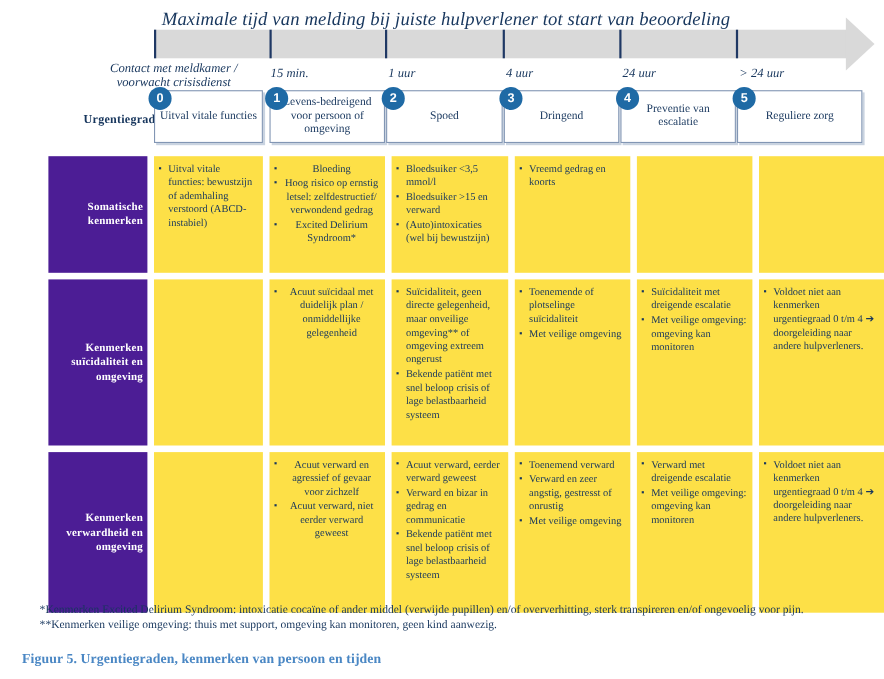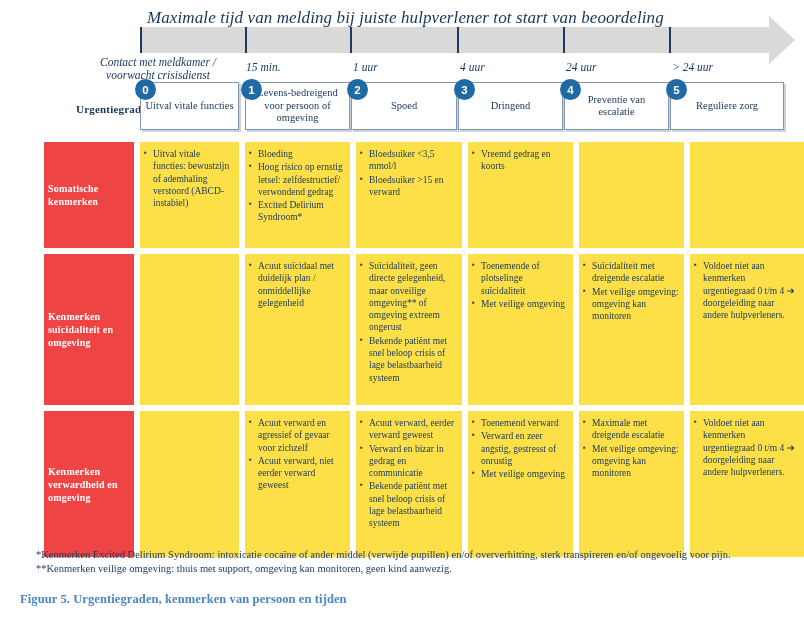--- a/index.html
+++ b/index.html
@@ -61,24 +61,24 @@
     display:flex;align-items:center;justify-content:center;
     font-family:"Liberation Sans", sans-serif;
     z-index:3;
   }
 
   
   .grid{position:absolute;left:44px;top:142px;width:756px;}
   .row{display:flex;margin-bottom:6px;}
   .rowhead{
     width:90px;flex:0 0 90px;
-    background:#ef4444;color:#ffffff;
+    background:#4c1d95;color:#ffffff;
     font-size:10px;font-weight:bold;line-height:13px;
     display:flex;align-items:center;justify-content:center;
-    text-align:left;padding:4px;box-sizing:border-box;
+    text-align:right;padding:4px;box-sizing:border-box;
     letter-spacing:.2px;
   }
   .cell{
     background:#fde047;
     margin-left:6px;
     box-sizing:border-box;
     padding:6px 5px 6px 4px;
   }
   .cell ul{margin:0;padding:0;list-style:none;}
   .cell li{
@@ -87,21 +87,21 @@
   }
   .cell li:before{
     content:"▪";position:absolute;left:0;top:-1px;font-size:8px;color:#17365d;
   }
   .r1{height:106px;}
   .r2{height:151px;}
   .r3{height:146px;}
 
   
   .c0{flex:0 0 99px;}
-  .c1{flex:0 0 105px;}
+  .c1{flex:0 0 105px;text-align:center;}
   .c2{flex:0 0 106px;}
   .c3{flex:0 0 105px;}
   .c4{flex:0 0 105px;}
   .c5{flex:0 0 114px;}
 
   
   .footnotes{position:absolute;left:36px;top:548px;width:760px;}
   .footnote{font-size:10.5px;line-height:14px;color:#17365d;}
   .caption{
     position:absolute;left:20px;top:592px;
@@ -168,20 +168,21 @@
           <ul>
             <li>Bloeding</li>
             <li>Hoog risico op ernstig letsel: zelfdestructief/ verwondend gedrag</li>
             <li>Excited Delirium Syndroom*</li>
           </ul>
         </div>
       <div class="cell c2 r1">
           <ul>
             <li>Bloedsuiker &lt;3,5 mmol/l</li>
             <li>Bloedsuiker &gt;15 en verward</li>
+            <li>(Auto)intoxicaties (wel bij bewustzijn)</li>
           </ul>
         </div>
       <div class="cell c3 r1">
           <ul>
             <li>Vreemd gedrag en koorts</li>
           </ul>
         </div>
       <div class="cell c4 r1"></div>
       <div class="cell c5 r1"></div>
     </div>
@@ -237,21 +238,21 @@
         </div>
       <div class="cell c3 r3">
           <ul>
             <li>Toenemend verward</li>
             <li>Verward en zeer angstig, gestresst of onrustig</li>
             <li>Met veilige omgeving</li>
           </ul>
         </div>
       <div class="cell c4 r3">
           <ul>
-            <li>Maximale met dreigende escalatie</li>
+            <li>Verward met dreigende escalatie</li>
             <li>Met veilige omgeving: omgeving kan monitoren</li>
           </ul>
         </div>
       <div class="cell c5 r3">
           <ul>
             <li>Voldoet niet aan kenmerken urgentiegraad 0 t/m 4 ➔ doorgeleiding naar andere hulpverleners.</li>
           </ul>
         </div>
     </div>
 

